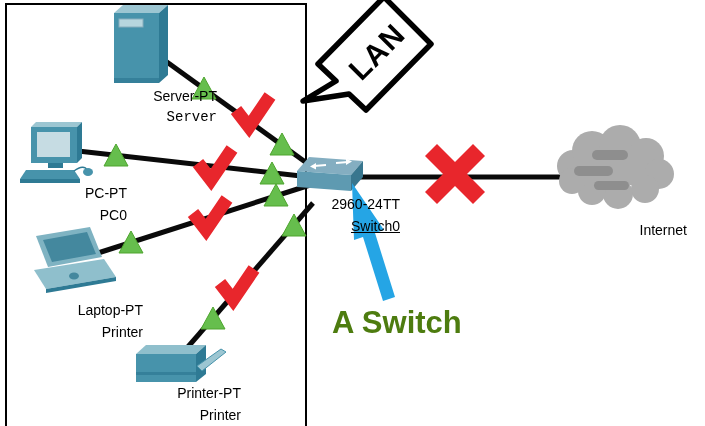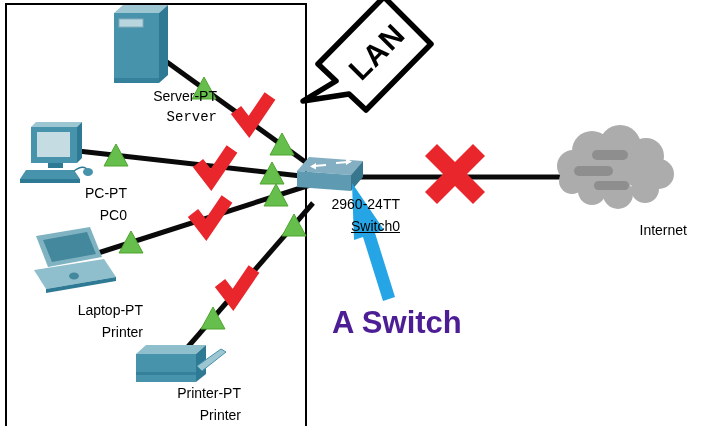--- a/index.html
+++ b/index.html
@@ -12,21 +12,21 @@
     position:absolute;width:140px;text-align:right;
     font-size:14px;line-height:16px;color:#000;white-space:nowrap;
   }
   .lan-text{
     position:absolute;left:341px;top:36px;width:68px;height:28px;
     text-align:center;font-size:30px;font-weight:bold;color:#000;
     transform:rotate(-45deg);transform-origin:50% 50%;letter-spacing:1px;
   }
   .switch-callout{
     position:absolute;left:332px;top:305px;width:200px;
-    font-size:31px;font-weight:bold;color:#4c1d95;letter-spacing:0px;
+    font-size:31px;font-weight:bold;color:#4d7c0f;letter-spacing:0px;
   }
 </style>
 </head>
 <body>
 
 <div class="canvas">
 
   <svg width="705" height="426" viewBox="0 0 705 426">
 
     <rect x="6" y="4" width="300" height="430" fill="none" stroke="#000" stroke-width="2"></rect>

